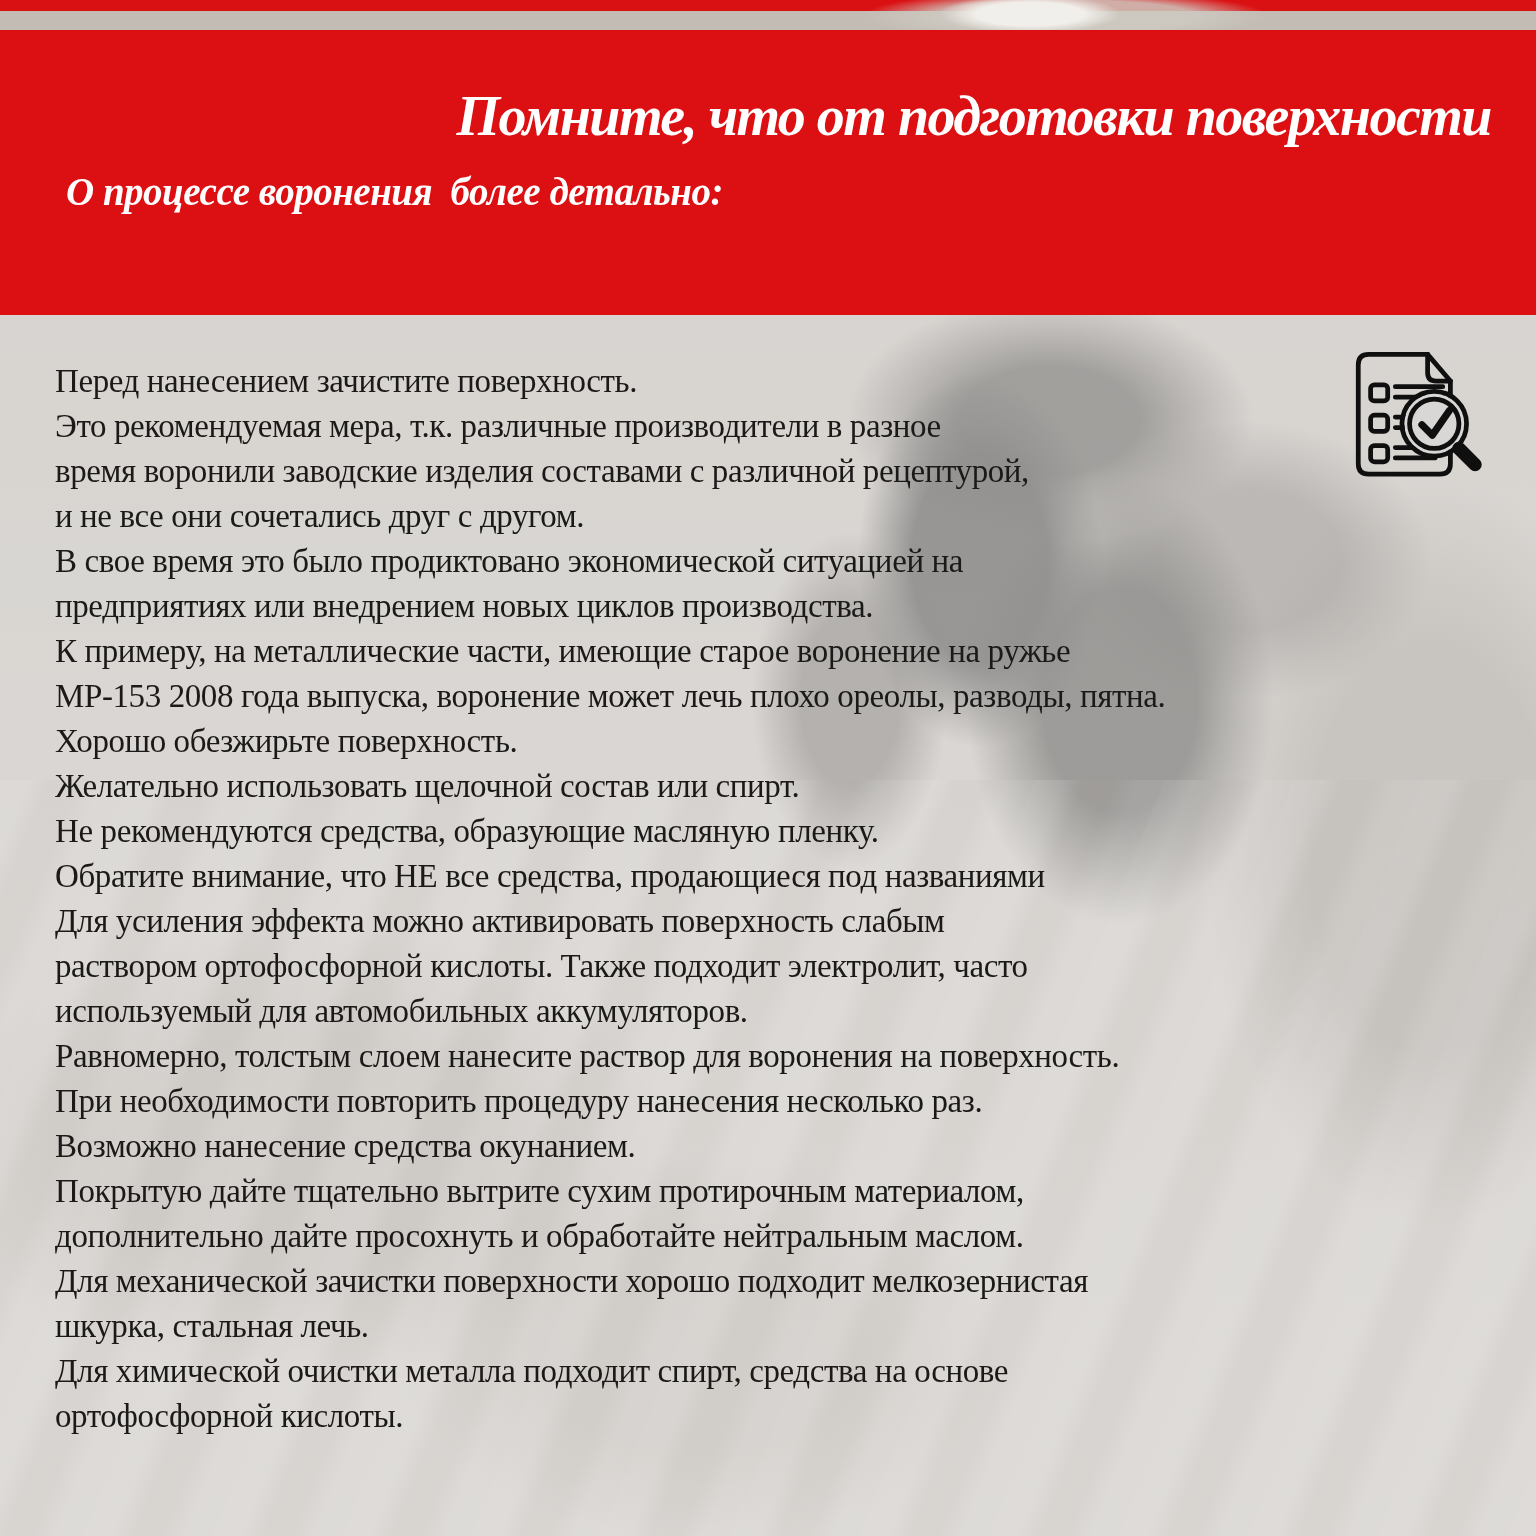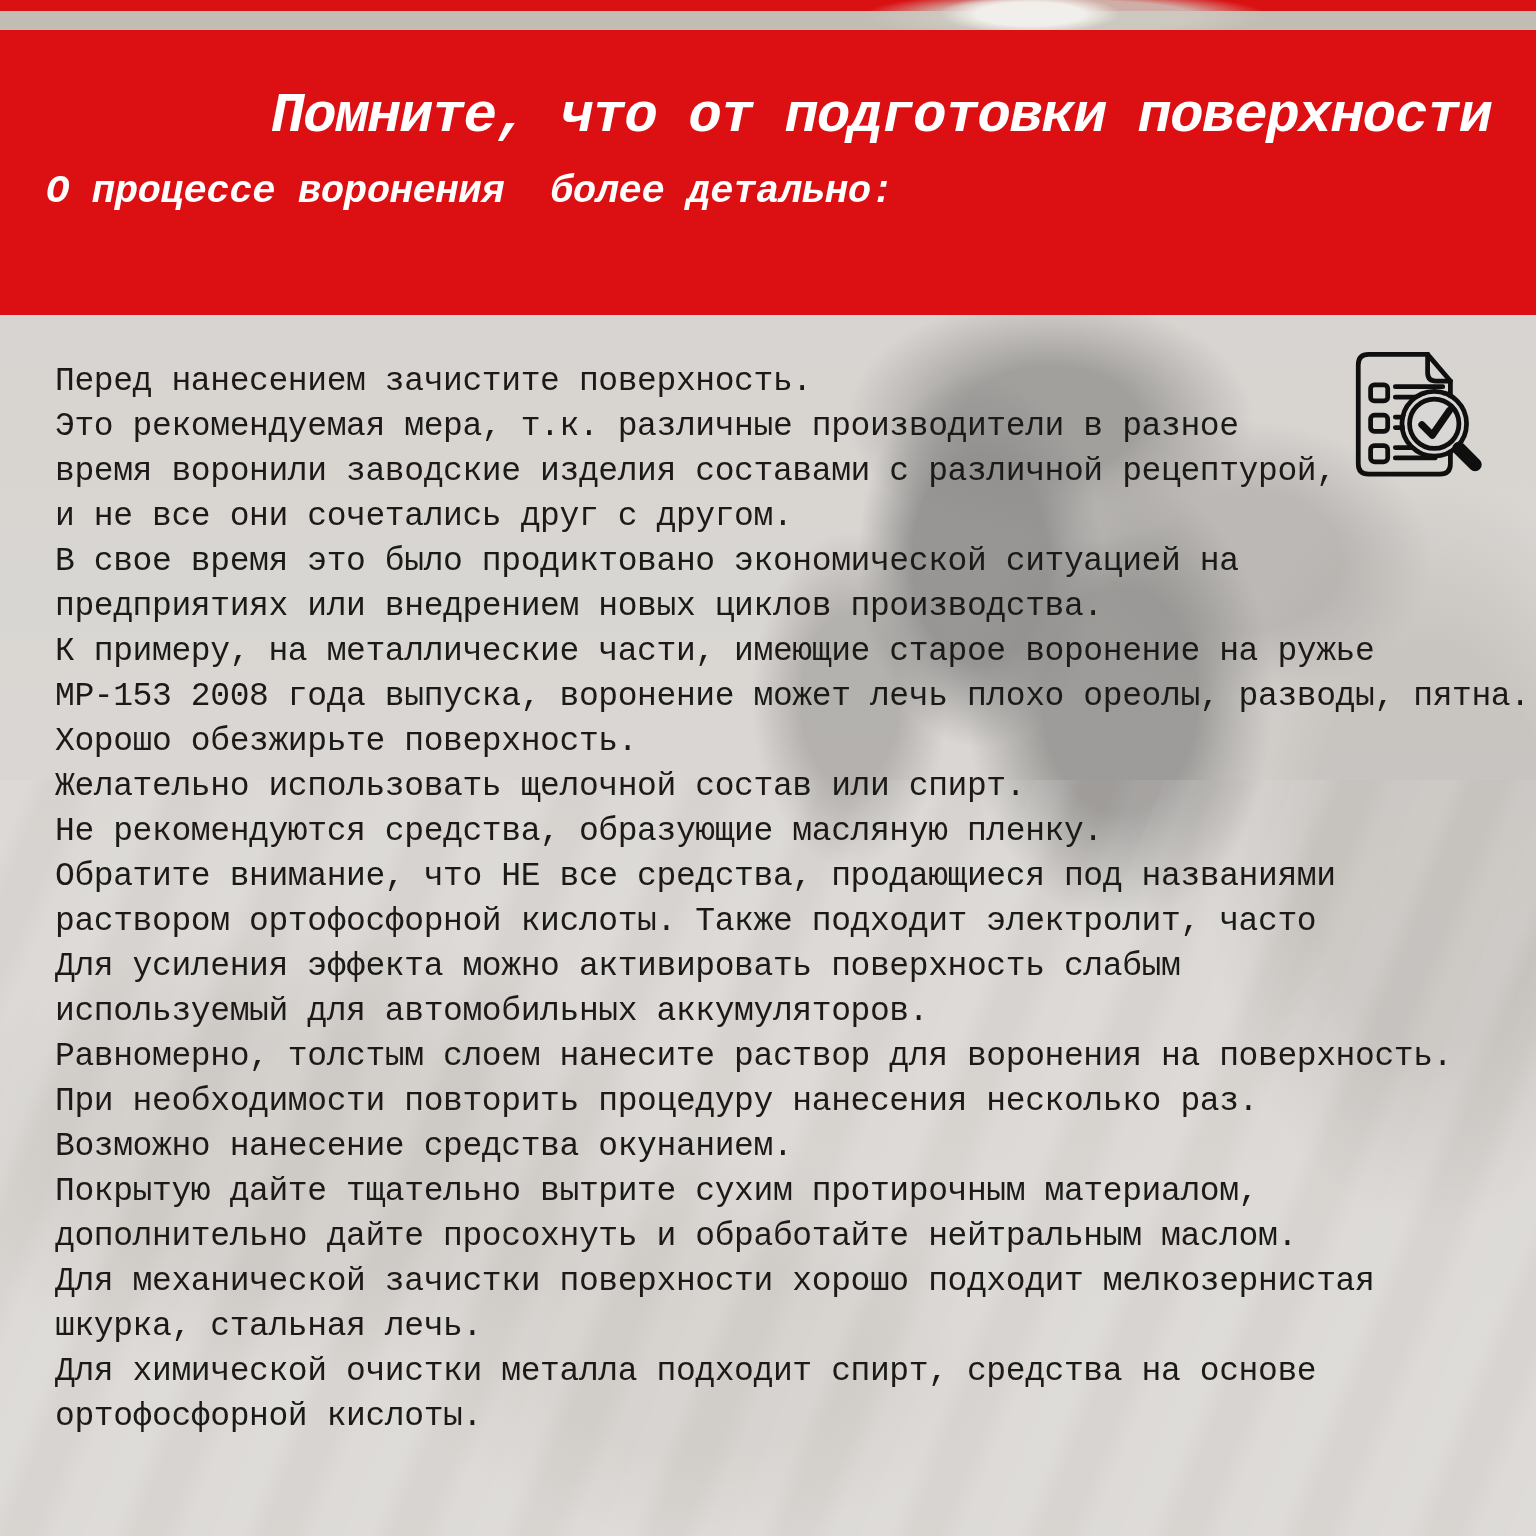--- a/index.html
+++ b/index.html
@@ -1,18 +1,18 @@
 <!DOCTYPE html>
 <html lang="ru"><head>
 <meta charset="utf-8">
 <style>
   html,body{margin:0;padding:0;background:#888;}
   .stage{
     position:relative;width:1536px;height:1536px;overflow:hidden;
-    font-family:Liberation Mono, monospace;
+    font-family:Liberation Serif, serif;
     background:#eab308;
   }
   
   .photo{
     position:absolute;inset:0;
     background-image:
       radial-gradient(120px 26px at 1030px 14px, rgba(242,240,236,.98) 0 45%, rgba(242,240,236,0) 75%),
       radial-gradient(260px 32px at 1065px 16px, rgba(206,201,193,.85) 0 50%, rgba(206,201,193,0) 78%),
       linear-gradient(180deg, #da1113 0 11px, rgba(218,17,19,0) 11px),
       radial-gradient(170px 260px at 980px 560px,  rgba(15,13,12,.90) 0 40%, rgba(15,13,12,0) 72%),
@@ -36,21 +36,21 @@
   .banner{
     position:absolute;left:0;right:0;top:30px;height:285px;
     background:#dc1013;color:#fff;
   }
   .title{
     margin-top:46px;padding-right:45px;text-align:right;
     font-style:italic;font-weight:800;font-size:56px;line-height:80px;
     letter-spacing:-1.5px;
   }
   .subtitle{
-    margin-top:12px;padding-left:46px;
+    margin-top:12px;padding-left:66px;
     font-style:italic;font-weight:800;font-size:39px;line-height:48px;
     letter-spacing:-0.5px;white-space:pre-wrap;
   }
   
   .panel{
     position:absolute;left:0;right:0;top:315px;bottom:0;
     background:rgba(226,224,222,0.62);
   }
   .lines{
     padding:44px 20px 0 55px;color:#1b1a19;
@@ -104,22 +104,22 @@
         <div class="line">время воронили заводские изделия составами с различной рецептурой,</div>
         <div class="line">и не все они сочетались друг с другом.</div>
         <div class="line">В свое время это было продиктовано экономической ситуацией на</div>
         <div class="line">предприятиях или внедрением новых циклов производства.</div>
         <div class="line">К примеру, на металлические части, имеющие старое воронение на ружье</div>
         <div class="line">МР-153 2008 года выпуска, воронение может лечь плохо ореолы, разводы, пятна.</div>
         <div class="line">Хорошо обезжирьте поверхность.</div>
         <div class="line">Желательно использовать щелочной состав или спирт.</div>
         <div class="line">Не рекомендуются средства, образующие масляную пленку.</div>
         <div class="line">Обратите внимание, что НЕ все средства, продающиеся под названиями</div>
+        <div class="line">Для усиления эффекта можно активировать поверхность слабым</div>
         <div class="line">раствором ортофосфорной кислоты. Также подходит электролит, часто</div>
-        <div class="line">Для усиления эффекта можно активировать поверхность слабым</div>
         <div class="line">используемый для автомобильных аккумуляторов.</div>
         <div class="line">Равномерно, толстым слоем нанесите раствор для воронения на поверхность.</div>
         <div class="line">При необходимости повторить процедуру нанесения несколько раз.</div>
         <div class="line">Возможно нанесение средства окунанием.</div>
         <div class="line">Покрытую дайте тщательно вытрите сухим протирочным материалом,</div>
         <div class="line">дополнительно дайте просохнуть и обработайте нейтральным маслом.</div>
         <div class="line">Для механической зачистки поверхности хорошо подходит мелкозернистая</div>
         <div class="line">шкурка, стальная лечь.</div>
         <div class="line">Для химической очистки металла подходит спирт, средства на основе</div>
         <div class="line">ортофосфорной кислоты.</div>

